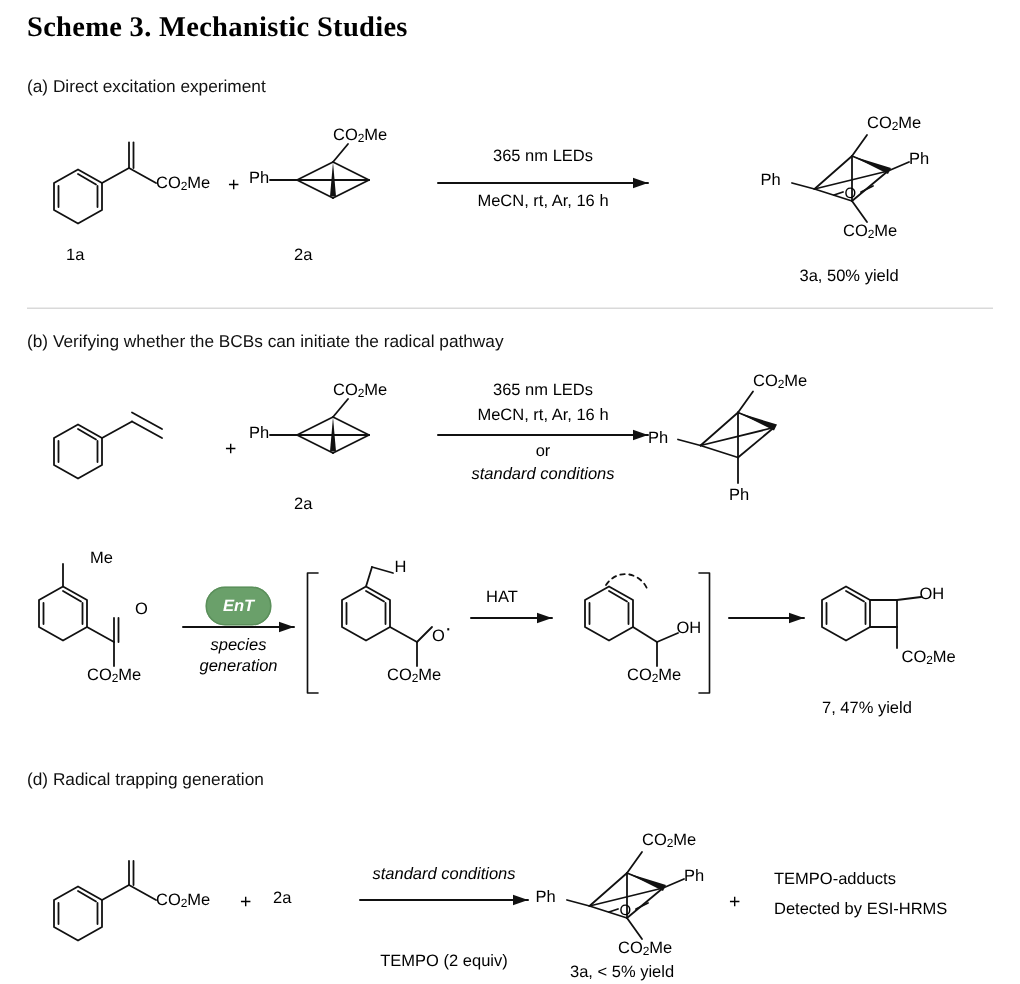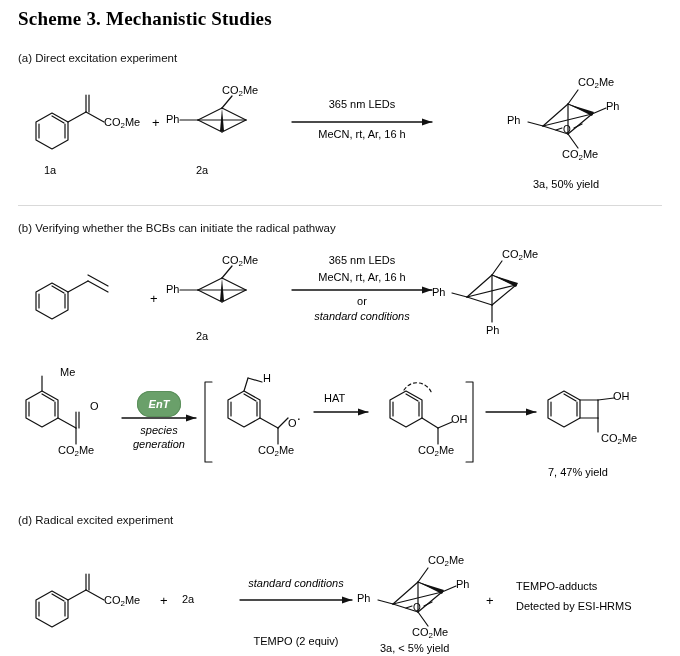--- a/index.html
+++ b/index.html
@@ -278,21 +278,21 @@
   <div class="lbl" style="left:263px; top:372px;">H</div>
   <div class="lbl" style="left:288px; top:410px;">O<span style="font-size:14px; vertical-align:4px;">·</span></div>
   <div class="lbl" style="left:258px; top:444px;">CO<sub>2</sub>Me</div>
   <div class="lbl" style="left:324px; top:392px;">HAT</div>
   <div class="lbl" style="left:451px; top:413px;">OH</div>
   <div class="lbl" style="left:418px; top:444px;">CO<sub>2</sub>Me</div>
   <div class="lbl" style="left:613px; top:390px;">OH</div>
   <div class="lbl" style="left:601px; top:432px;">CO<sub>2</sub>Me</div>
   <div class="lbl-b" style="left:548px; top:466px;">7, 47% yield</div>
 
-  <div class="section-label" style="left:18px; top:514px;">(d) Radical excited experiment</div>
+  <div class="section-label" style="left:18px; top:514px;">(d) Radical trapping generation</div>
   <div class="lbl" style="left:104px; top:594px;">CO<sub>2</sub>Me</div>
   <div class="lbl" style="left:160px; top:593px; font-size:13px;">+</div>
   <div class="lbl-b" style="left:182px; top:593px;">2a</div>
   <div class="cond" style="left:230px; top:577px; width:132px; font-style:italic;">standard conditions</div>
   <div class="cond" style="left:230px; top:607px; width:132px;margin-top:28px;">TEMPO (2 equiv)</div>
   <div class="lbl" style="left:428px; top:554px;">CO<sub>2</sub>Me</div>
   <div class="lbl" style="left:412px; top:626px;">CO<sub>2</sub>Me</div>
   <div class="lbl" style="left:357px; top:592px;">Ph</div>
   <div class="lbl" style="left:456px; top:578px;">Ph</div>
   <div class="lbl" style="left:413px; top:602px; font-size:10px;">O</div>

